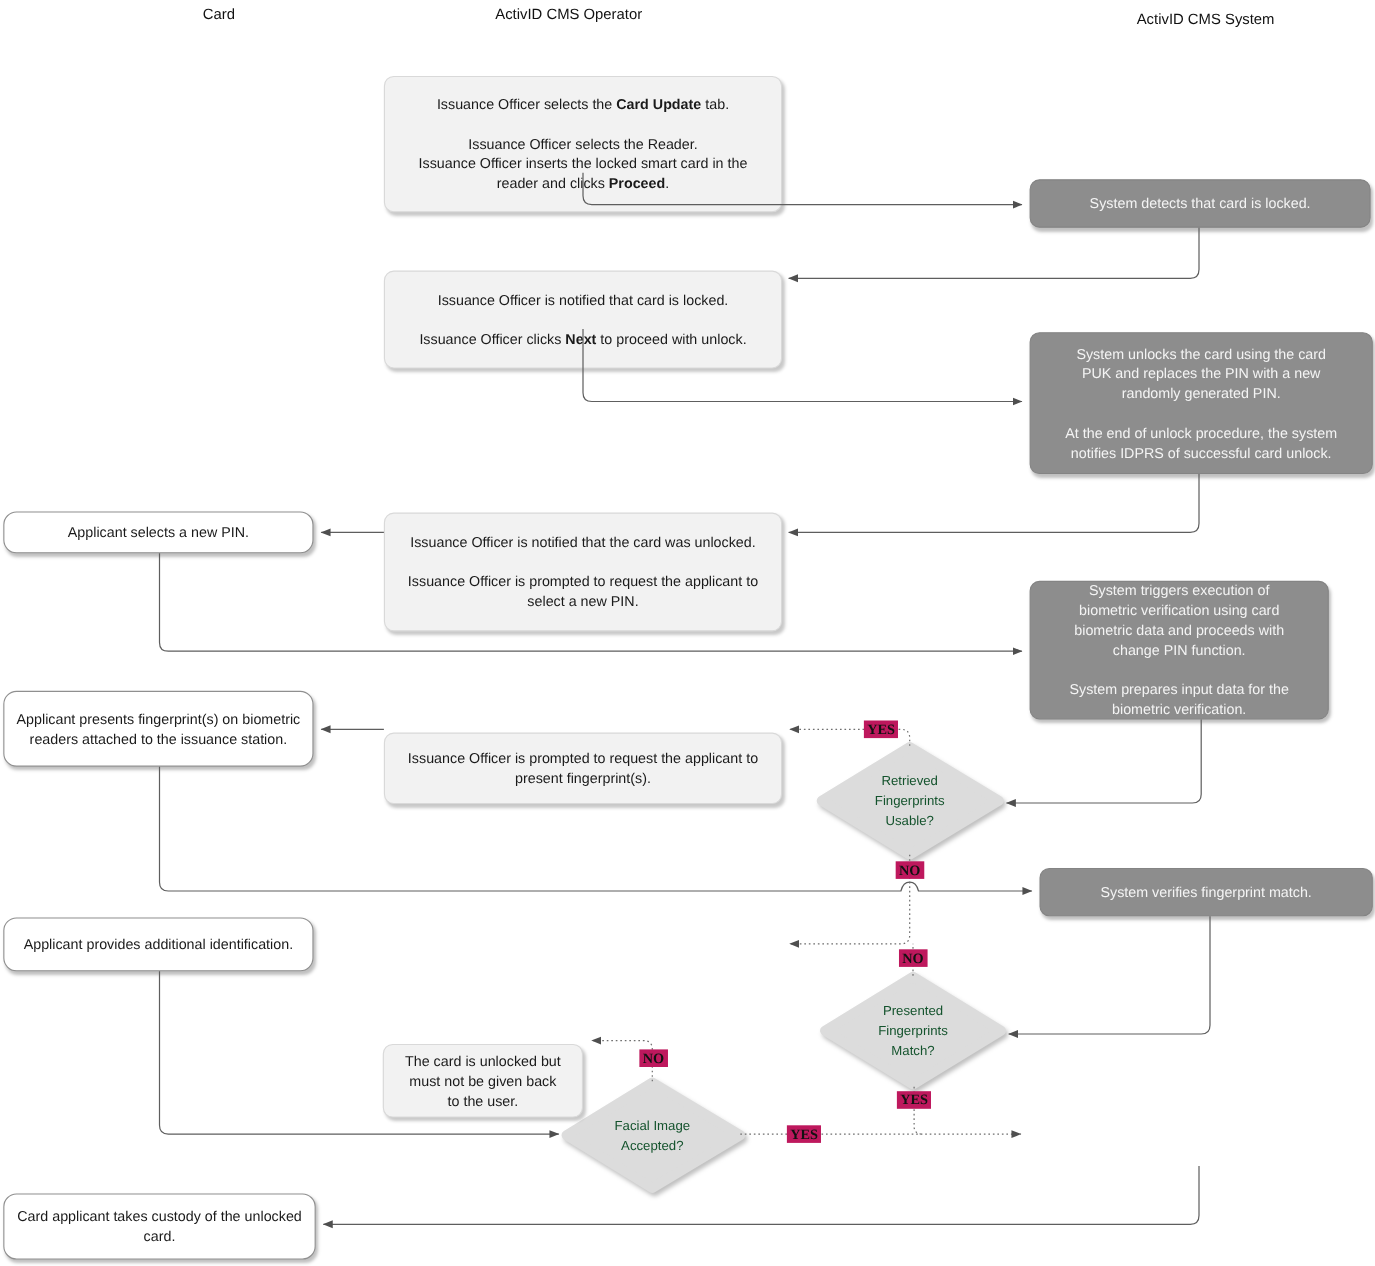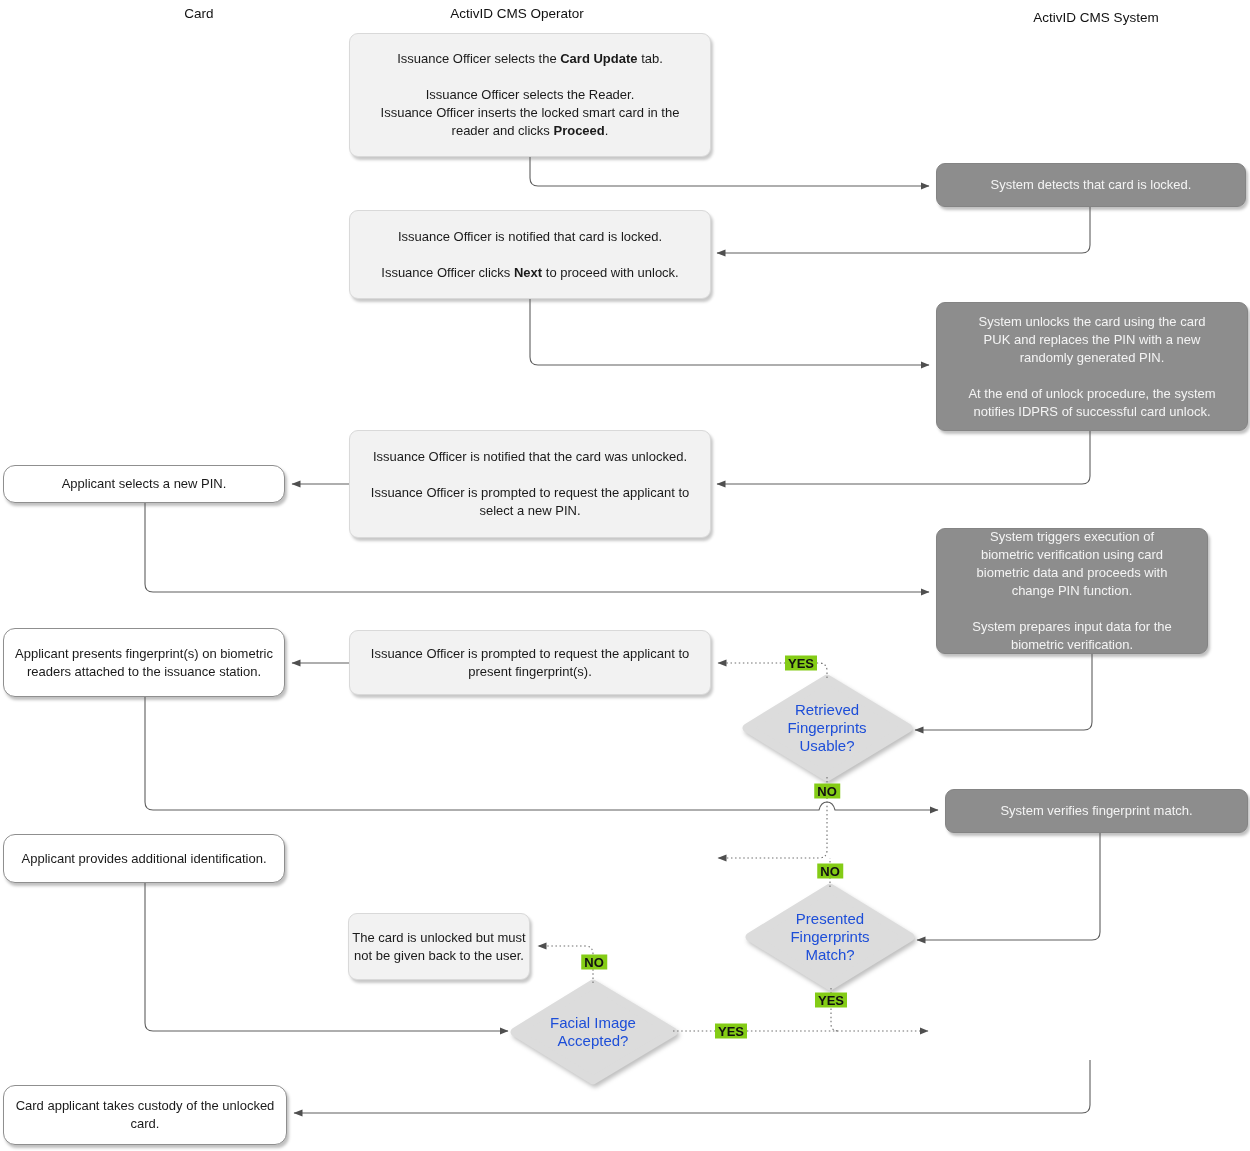--- a/index.html
+++ b/index.html
@@ -14,38 +14,39 @@
   .node{
     position:absolute;display:flex;flex-direction:column;justify-content:center;
     text-align:center;font-size:13px;line-height:18px;box-sizing:border-box;
     border-radius:9px;z-index:2;
   }
   .node .t{margin:0;}
   .node .gap{margin-top:18px;}
   .b{font-weight:bold;}
   .op{
     background:#f2f2f2;border:1px solid #d9d9d9;color:#1a1a1a;
-    padding:6px 18px;box-shadow:2px 3px 3px rgba(0,0,0,0.22);
+    padding:6px 18px;box-shadow:2px 3px 3px rgba(0,0,0,0.22);margin-top:36px;
   }
   .sys{
     background:#8d8d8d;border:1px solid #848484;color:#f4f4f4;
     padding:4px 28px;box-shadow:2px 3px 3px rgba(0,0,0,0.25);
   }
   .usr{
     background:#ffffff;border:1px solid #8f8f8f;color:#1a1a1a;
     padding:4px 8px;border-radius:12px;box-shadow:2px 3px 3px rgba(0,0,0,0.25);
   }
   .diamond-text{
     position:absolute;transform:translate(-50%,-50%);z-index:4;
-    text-align:center;font-size:15px;line-height:18px;color:#1d4ed8;white-space:nowrap;
+    text-align:center;font-size:12px;line-height:18px;color:#14532d;white-space:nowrap;
   }
   .yn{
     position:absolute;transform:translate(-50%,-50%);z-index:5;
-    background:#84cc16;padding:0 3px;font-size:13px;font-weight:bold;color:#111;
+    background:#be185d;padding:0 3px;font-size:13px;font-weight:bold;color:#111;
     white-space:nowrap;
+    font-family:Liberation Serif, serif;
   }
   #wires{position:absolute;left:0;top:0;z-index:3;pointer-events:none;}
   #shapes{position:absolute;left:0;top:0;z-index:1;pointer-events:none;}
 </style>
 </head>
 <body>
 
 <div id="canvas">
 
   <svg id="shapes" width="1250" height="1151">
@@ -74,21 +75,21 @@
   <div class="node op" style="left:349px;top:430px;width:362px;height:108px">
     <div class="t">Issuance Officer is notified that the card was unlocked.</div>
     <div class="t gap">Issuance Officer is prompted to request the applicant to select a new PIN.</div>
   </div>
 
   <div class="node op" style="left:349px;top:630px;width:362px;height:65px">
     <div class="t">Issuance Officer is prompted to request the applicant to present fingerprint(s).</div>
   </div>
 
 
-  <div class="node op" style="left:348px;top:913px;width:182px;height:67px;padding:4px 0">
+  <div class="node op" style="left:348px;top:913px;width:182px;height:67px;padding:4px 16px">
     <div class="t">The card is unlocked but must not be given back to the user.</div>
   </div>
 
   <div class="node sys" style="left:936px;top:163px;width:310px;height:44px">
     <div class="t">System detects that card is locked.</div>
   </div>
 
   <div class="node sys" style="left:936px;top:302px;width:312px;height:129px">
     <div class="t">System unlocks the card using the card PUK and replaces the PIN with a new randomly generated PIN.</div>
     <div class="t gap">At the end of unlock procedure, the system notifies IDPRS of successful card unlock.</div>

